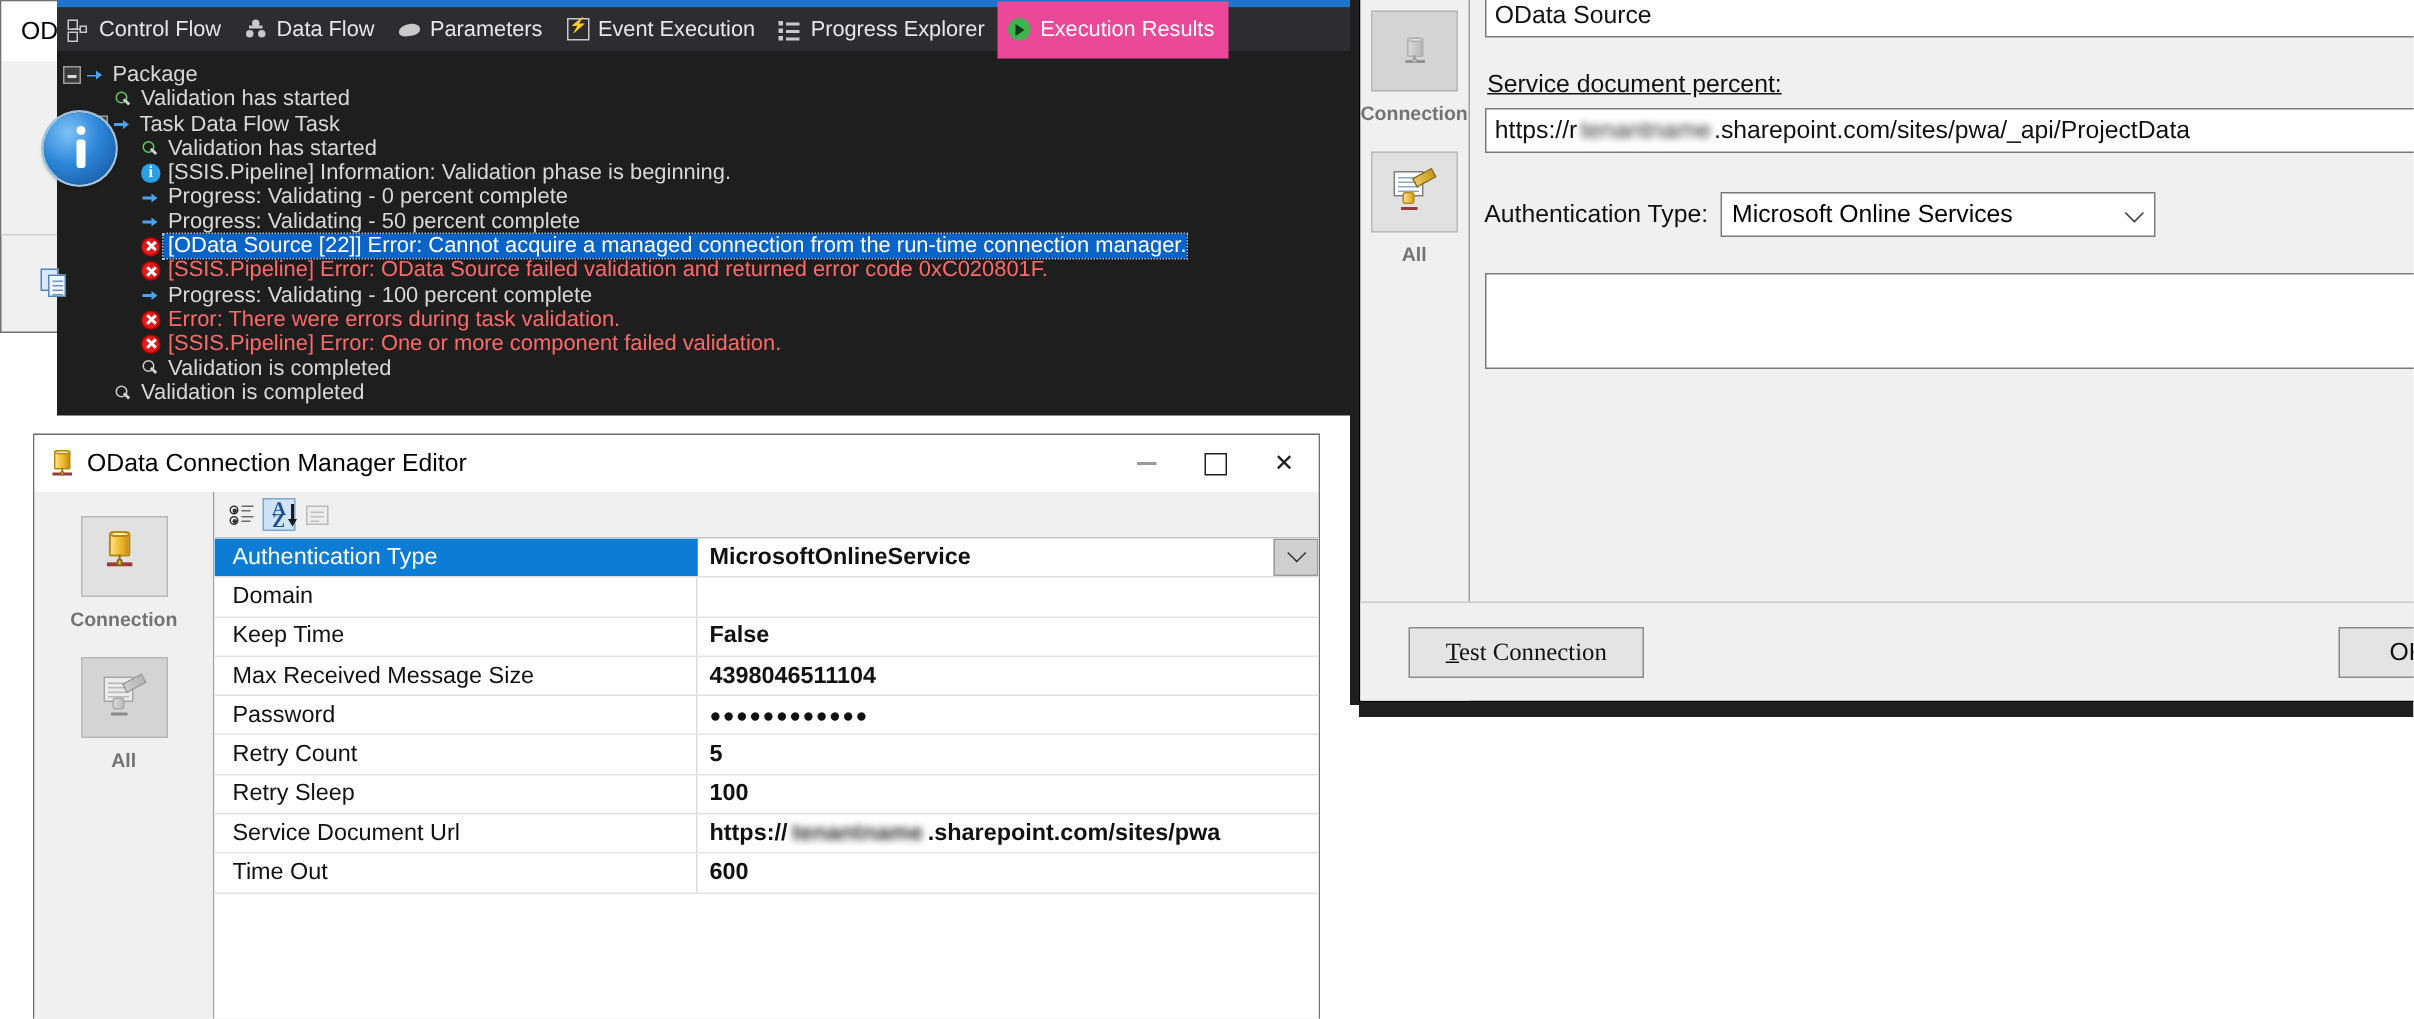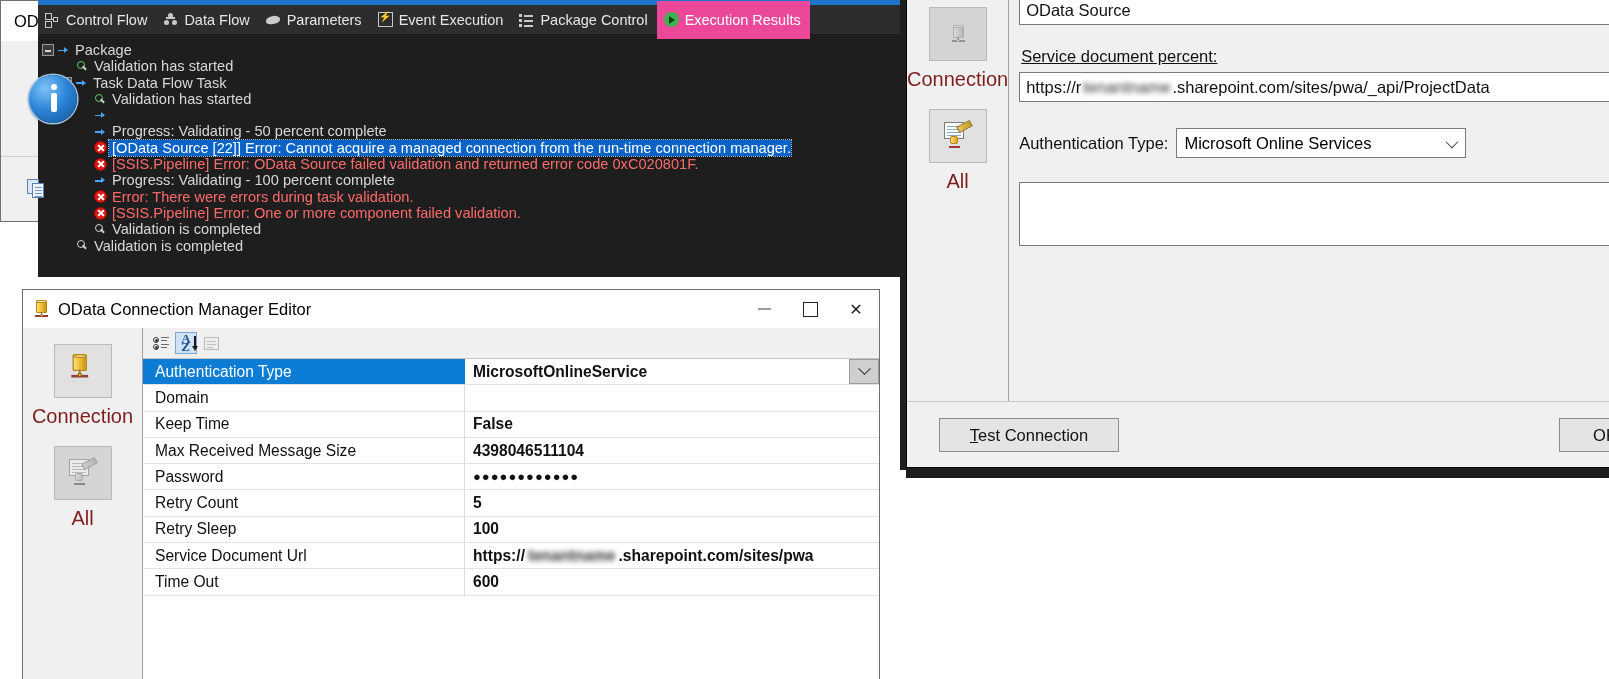--- a/index.html
+++ b/index.html
@@ -123,21 +123,21 @@
     background:#e8d24b; border:1px solid #8a6a12; border-radius:50%; }
 
   
   #dlgProps { left:22px; top:289px; width:858px; height:402px; }
   .props-body { display:flex; height:100%; }
   .navpane { width:120px; background:#f0f0f0; border-right:1px solid #a0a0a0;
              padding-top:16px; display:flex; flex-direction:column; align-items:center; }
   .navbtn { width:58px; height:54px; background:#e1e1e1; border:1px solid #b9b9b9;
             display:flex; align-items:center; justify-content:center; }
   .navbtn.dim { background:#d4d4d4; }
-  .navlbl { font-size:20px; color:#7f1d1d; margin:7px 0 18px 0; }
+  .navlbl { font-size:13px; color:#737373; margin:7px 0 18px 0;font-weight:bold; }
 
   
   .allico { position:relative; width:32px; height:30px; }
   .allico .page { position:absolute; left:2px; top:1px; width:20px; height:17px;
     background:#fdfdfd; border:1px solid #7c7c7c; }
   .allico .page s { position:absolute; left:2px; width:14px; height:1.2px; background:#8ea7c4; }
   .allico .page s:nth-child(1){top:3px;} .allico .page s:nth-child(2){top:6px;}
   .allico .page s:nth-child(3){top:9px;} .allico .page s:nth-child(4){top:12px;}
   .allico .pencil { position:absolute; left:15px; top:2px; width:15px; height:7px;
     background:linear-gradient(90deg,#e8c75a,#c79a19); border:1px solid #8a6a12;
@@ -277,21 +277,21 @@
       </div>
       <div class="tab">
         <span class="ticon ic-pe">
             <b></b>
             <b></b>
             <b></b>
             <s></s>
             <s></s>
             <s></s>
           </span>
-        <span>Package Control</span>
+        <span>Progress Explorer</span>
       </div>
       <div class="tab active">
         <span class="ticon ic-exec"></span>
         <span>Execution Results</span>
       </div>
     </div>
 
     <div class="tree">
 
       <div class="trow">
@@ -313,24 +313,30 @@
         <span class="arr"></span>
         <span class="txt">Task Data Flow Task</span>
       </div>
 
       <div class="trow">
         <span class="ind" style="width:56px"></span>
         <span class="mag grn"></span>
         <span class="txt">Validation has started</span>
       </div>
 
+      <div class="trow">
+        <span class="ind" style="width:56px"></span>
+        <span class="info"></span>
+        <span class="txt">[SSIS.Pipeline] Information: Validation phase is beginning.</span>
+      </div>
 
       <div class="trow">
         <span class="ind" style="width:56px"></span>
         <span class="arr"></span>
+        <span class="txt">Progress: Validating - 0 percent complete</span>
       </div>
 
       <div class="trow">
         <span class="ind" style="width:56px"></span>
         <span class="arr"></span>
         <span class="txt">Progress: Validating - 50 percent complete</span>
       </div>
 
       <div class="trow sel">
         <span class="ind" style="width:56px"></span>
@@ -430,21 +436,21 @@
             <span>Microsoft Online Services</span>
             <span class="chv"></span>
           </span>
         </div>
 
         <div class="collectbox"></div>
       </div>
     </div>
 
     <div class="footer">
-      <div class="btn" style="left:32px; top:16px; width:180px;">
+      <div class="btn" style="left:32px; top:16px; width:157px;font-family:Liberation Serif, serif;">
         <span><u>T</u><span>est Connection</span></span>
       </div>
       <div class="btn" style="right:14px; top:16px; width:92px;">
         <span>OK</span>
       </div>
     </div>
   </div>
 
   <div id="msgbox">
     <div class="mb-title">

